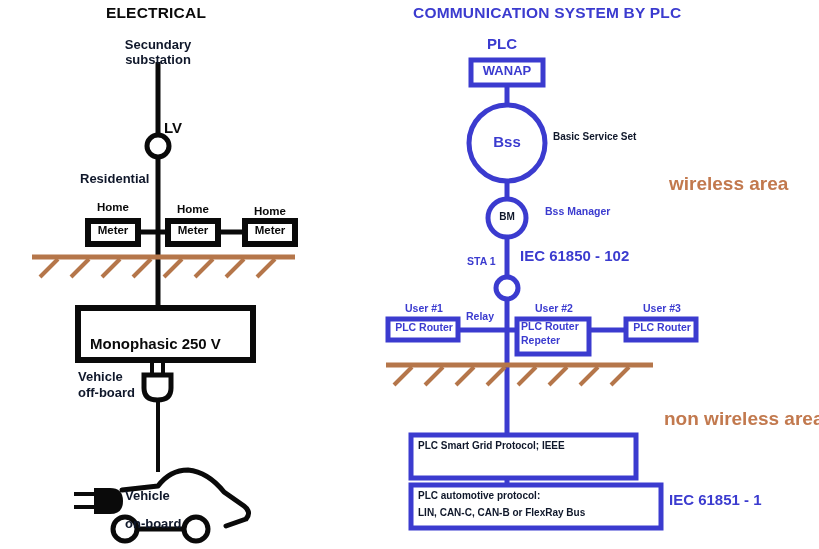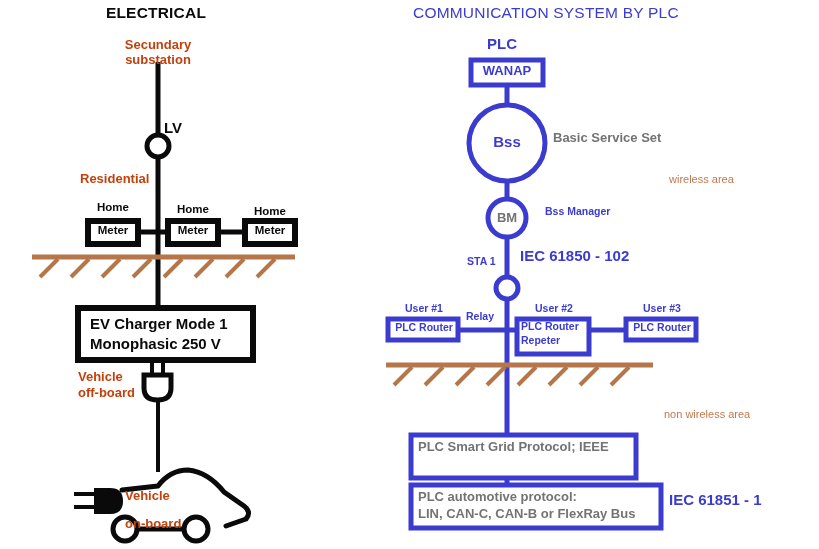--- a/index.html
+++ b/index.html
@@ -29,29 +29,29 @@
     white-space: pre;
     line-height: 1.12;
   }
   .title-black {
     font-weight: bold;
     font-size: 15.5px;
     color: #0a0a0a;
     letter-spacing: 0.2px;
   }
   .title-blue {
-    font-weight: normal;
+    font-weight: bold;
     font-size: 15.5px;
     color: #3b3bcf;
     letter-spacing: 0.2px;
   }
   .blk-bold {
     font-weight: bold;
     font-size: 13px;
-    color: #c2410c;
+    color: #0f172a;
   }
   .blk-bold-sm {
     font-weight: bold;
     font-size: 11.5px;
     color: #0a0a0a;
   }
   .blk-big {
     font-weight: bold;
     font-size: 15px;
     color: #0a0a0a;
@@ -66,26 +66,26 @@
     font-size: 10.5px;
     color: #3b3bcf;
   }
   .blu-big {
     font-weight: bold;
     font-size: 15px;
     color: #3b3bcf;
   }
   .blu-mid {
     font-weight: bold;
-    font-size: 13px;
-    color: #737373;
+    font-size: 10px;
+    color: #0f172a;
   }
   .brown-area {
-    font-weight: normal;
-    font-size: 11px;
+    font-weight: bold;
+    font-size: 19px;
     color: #c2794e;
   }
   .ctr { text-align: center; }
 </style>
 </head>
 <body>
 
 <div id="canvas">
 
   <svg class="layer" viewBox="0 0 819 549">
@@ -182,21 +182,20 @@
   <div class="lbl blk-bold" style="left:80px; top:172px;">Residential</div>
 
   <div class="lbl blk-bold-sm ctr" style="left:83px; top:201px; width:60px;">Home</div>
   <div class="lbl blk-bold-sm ctr" style="left:163px; top:203px; width:60px;">Home</div>
   <div class="lbl blk-bold-sm ctr" style="left:240px; top:205px; width:60px;">Home</div>
 
   <div class="lbl blk-bold-sm ctr" style="left:88px; top:224px; width:50px;">Meter</div>
   <div class="lbl blk-bold-sm ctr" style="left:168px; top:224px; width:50px;">Meter</div>
   <div class="lbl blk-bold-sm ctr" style="left:245px; top:224px; width:50px;">Meter</div>
 
-  <div class="lbl blk-big" style="left:90px; top:316px;">EV Charger Mode 1</div>
   <div class="lbl blk-big" style="left:90px; top:336px;">Monophasic 250 V</div>
 
   <div class="lbl blk-bold" style="left:78px; top:370px;">Vehicle</div>
   <div class="lbl blk-bold" style="left:78px; top:386px;text-align:right;">off-board</div>
 
   <div class="lbl blk-bold" style="left:125px; top:489px;">Vehicle</div>
   <div class="lbl blk-bold" style="left:125px; top:505px;margin-top:12px;">on-board</div>
 
   <div class="lbl blu-big" style="left:487px; top:36px;">PLC</div>
 

